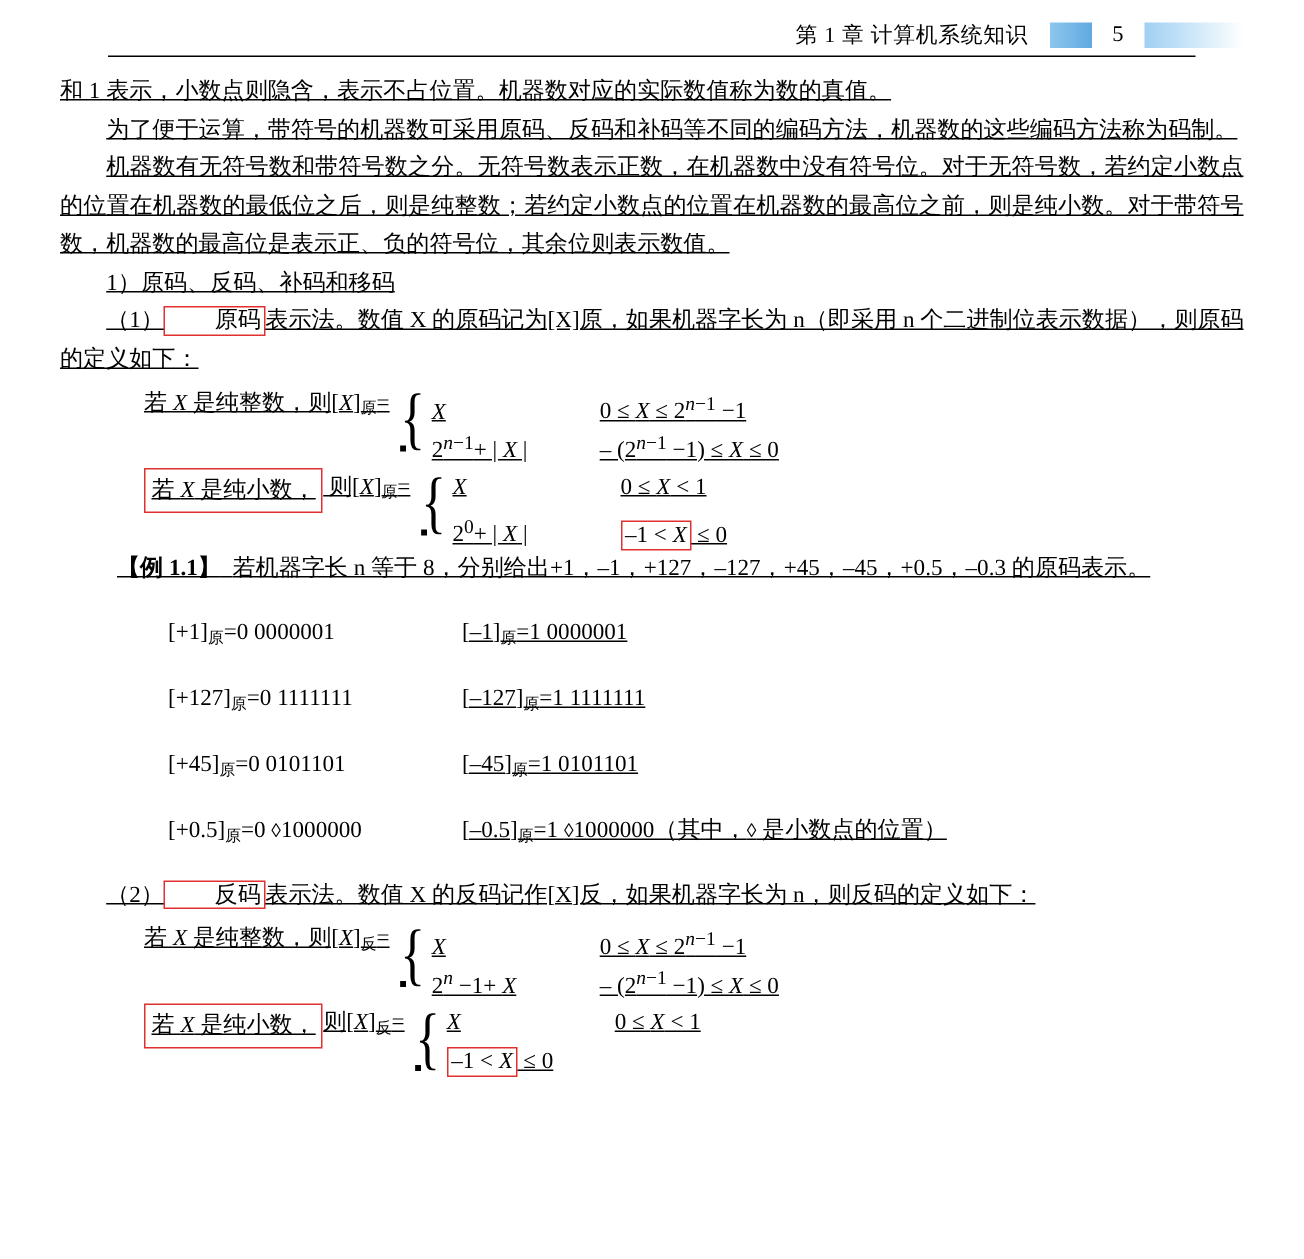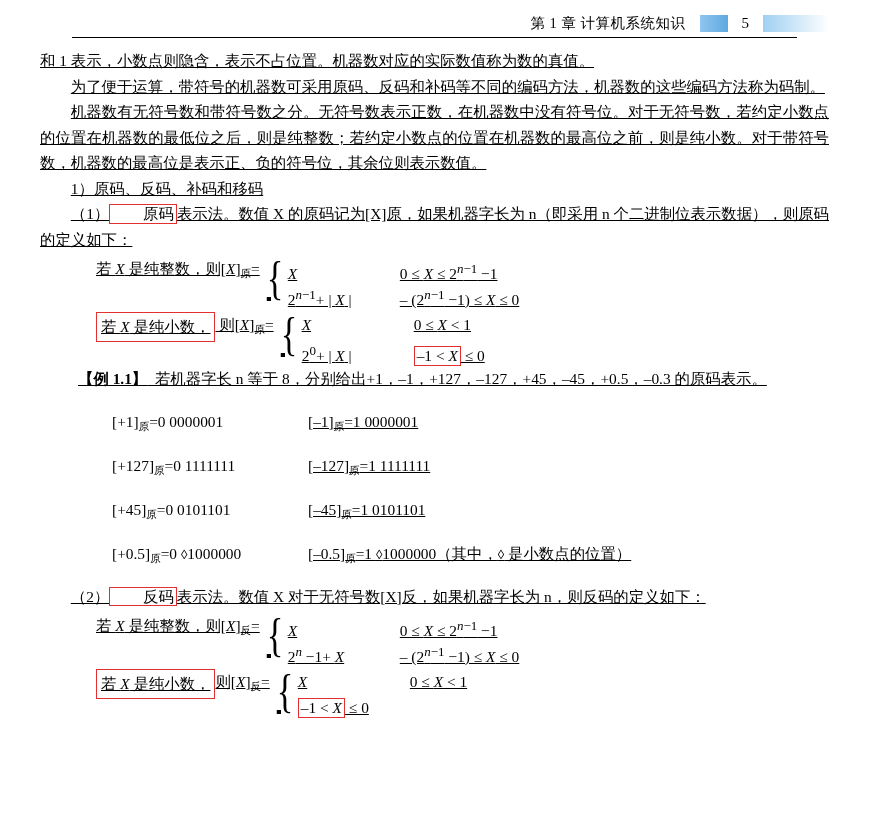--- a/index.html
+++ b/index.html
@@ -210,21 +210,21 @@
       <span class="ex-col2">[+127]<sub class="s">原</sub>=0 1111111</span><span>[–127]<sub class="s">原</sub>=1 1111111</span>
     </div>
     <div class="ex-line">
       <span class="ex-col2">[+45]<sub class="s">原</sub>=0 0101101</span><span>[–45]<sub class="s">原</sub>=1 0101101</span>
     </div>
     <div class="ex-line">
       <span class="ex-col2">[+0.5]<sub class="s">原</sub>=0 <span class="diamond">◊</span>1000000</span><span>[–0.5]<sub class="s">原</sub>=1 <span class="diamond">◊</span>1000000（其中，<span class="diamond">◊</span> 是小数点的位置）</span>
     </div>
 
 
-    <p class="para indent"><span>（2）</span><span class="redbox">反码</span><span>表示法。数值 X 对于无符号数[X]反，如果机器字长为 n，则反码的定义如下：</span></p>
+    <p class="para indent"><span>（2）</span><span class="redbox">反码</span><span>表示法。数值 X 的反码记作[X]反，如果机器字长为 n，则反码的定义如下：</span></p>
 
     <div class="mathblock">
       <div class="mathrow">
         <span class="lead">若&nbsp;<i>X</i>&nbsp;是纯整数，则[<i>X</i>]<sub class="s">反</sub>=</span>
         <span class="brace">{</span>
         <span class="cases">
           <span class="caserow">
             <span class="case-left"><i>X</i></span>
             <span class="case-right">0 ≤ <i>X</i> ≤ 2<sup class="p"><i>n</i>−1</sup> −1</span>
           </span>

